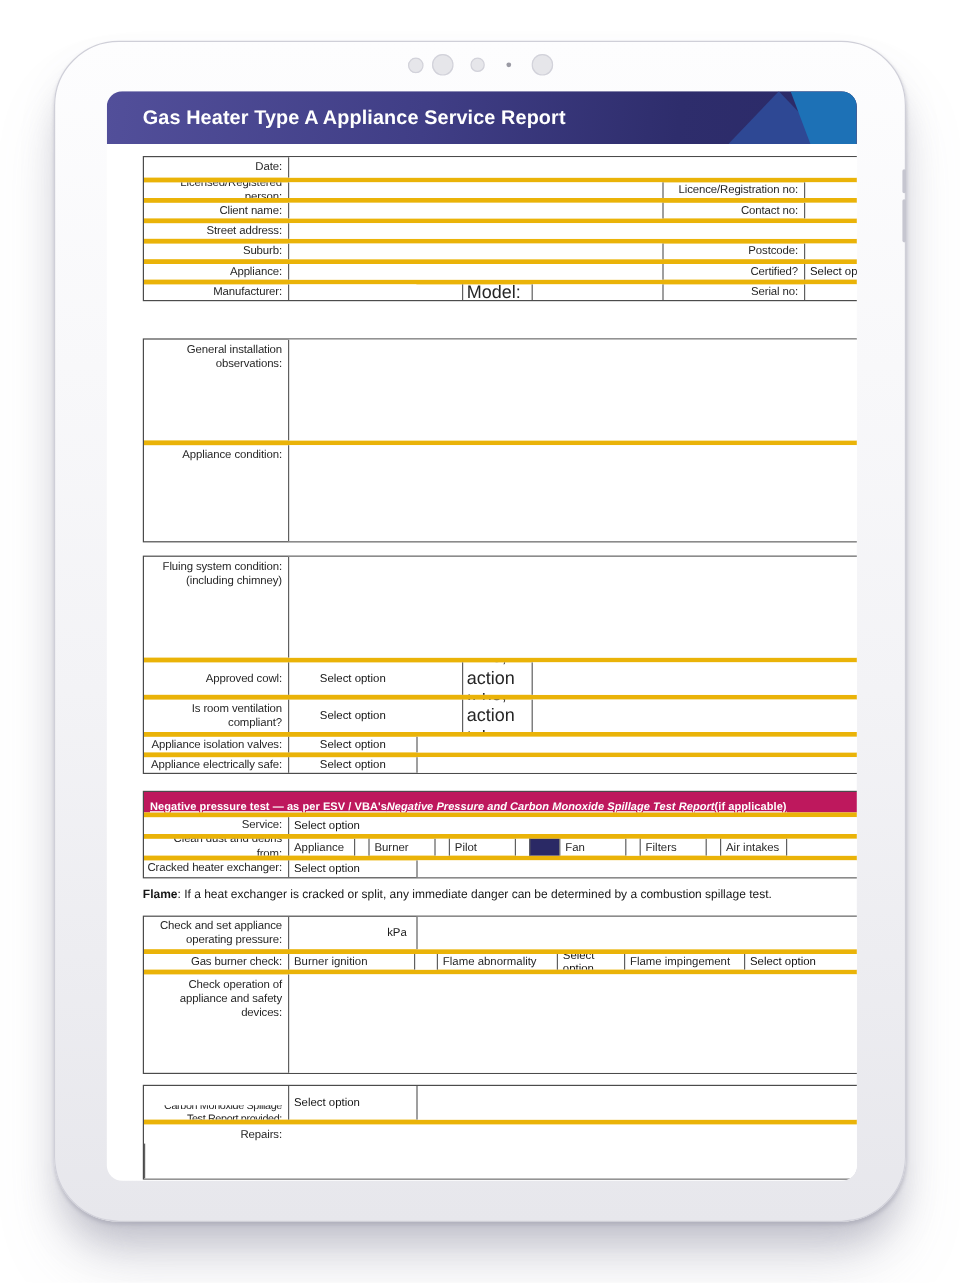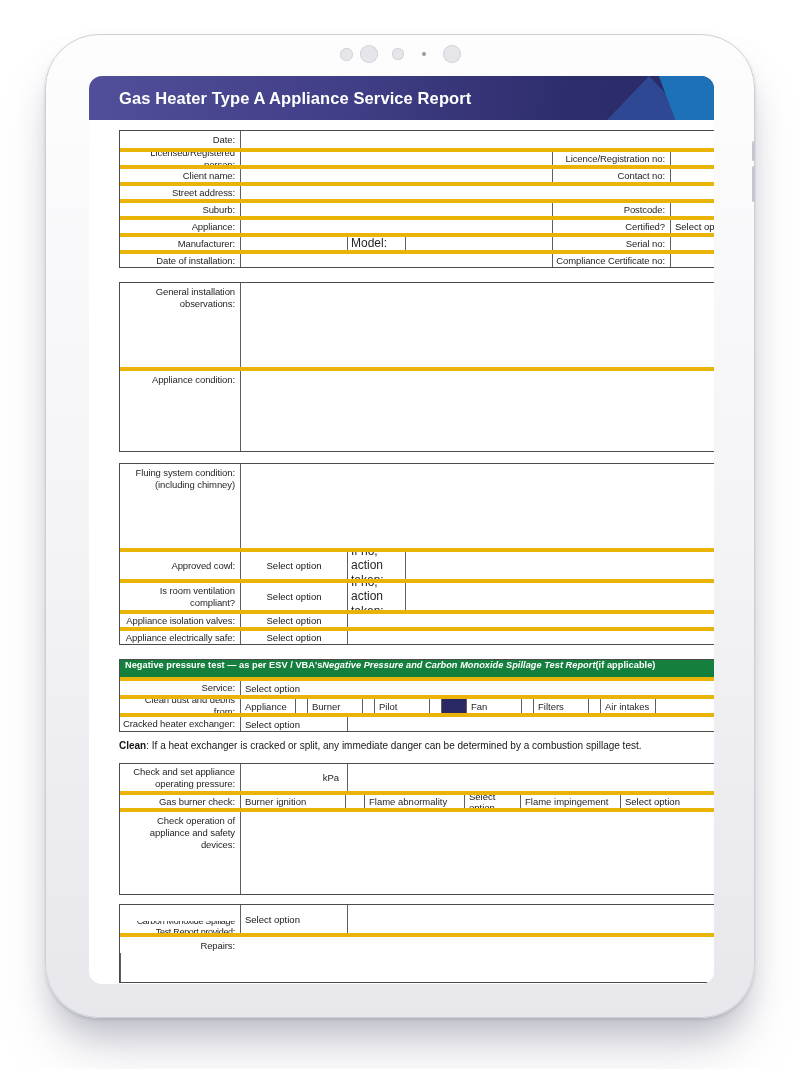--- a/index.html
+++ b/index.html
@@ -42,36 +42,36 @@
   .sec { position:absolute; left:30px; width:638px; background:#fff;
     border:1.5px solid #4b4b4b; }
   .row { display:flex; align-items:stretch; border-top:4px solid #eab308; }
   .sec .row:first-child { border-top:none; }
   .c { border-left:1px solid #606060; display:flex; align-items:center; min-width:0; overflow:hidden; }
   .row .c:first-child { border-left:none; }
   .val { flex:1; background:#fff; }
   .lbl { justify-content:flex-end; text-align:right; padding:1px 5px 1px 2px;
     font-size:9.5px; line-height:1.25; color:#262626; letter-spacing:-0.1px; }
   .lbl-left { justify-content:flex-start; text-align:left; padding:1px 3px;
-    font-size:12px; line-height:1.2; color:#262626; }
+    font-size:15px; line-height:1.2; color:#262626;margin-left:38px; }
   .top { align-items:flex-start; padding-top:3px; }
   .sel { font-size:9.5px; font-weight:500; color:#131313; padding:1px 4px;
     justify-content:flex-start; }
   .sel.center { justify-content:center; padding:1px; }
   .item { font-size:9.5px; color:#262626; padding:1px 4px; justify-content:flex-start; }
   .kpa { justify-content:flex-end; font-size:9.5px; color:#1a1a1a; padding-right:8px; }
   .tight { font-size:9px; letter-spacing:-0.3px;margin-top:16px; }
 
   .w120{width:120px;flex:none;} .w118{width:118px;flex:none;} .w107{width:107px;flex:none;}
   .w105{width:105px;flex:none;} .w100{width:100px;flex:none;} .w86{width:86px;flex:none;}  .w58{width:58px;flex:none;}  .w56{width:56px;flex:none;}
   .w55{width:55px;flex:none;}  .w25{width:25px;flex:none;}  .w19{width:19px;flex:none;}
   .w12{width:12px;flex:none;}
 
-  .navy-row { background:#15803d; color:#fff; font-size:9.2px; font-weight:bold;
-    display:flex; align-items:flex-start; padding-left:5px; letter-spacing:.05px; }
+  .navy-row { background:#be185d; color:#fff; font-size:9.2px; font-weight:bold;
+    display:flex; align-items:flex-end; padding-left:5px; letter-spacing:.05px;text-decoration:underline; }
   .navy-row i { font-style:italic; }
   .navy-cell { background:#2a2965; }
 
   .note { position:absolute; left:30px; top:664px; width:562px; font-size:10px;
     color:#161616; line-height:1.2; }
   .note b { font-weight:bold; }
 
   
   .h17{height:17px;} .h18{height:18px;} .h27{height:27px;} .h28{height:28px;}
   .h31{height:31px;} .h49{height:49px;flex-direction:column;} .h84{height:84px;} .h86{height:86px;}
@@ -133,26 +133,20 @@
           <div class="c sel w86">Select option</div>
         </div>
         <div class="row h17">
           <div class="c lbl w120">Manufacturer:</div>
           <div class="c val w107"></div>
           <div class="c lbl-left w58">Model:</div>
           <div class="c val"></div>
           <div class="c lbl w118">Serial no:</div>
           <div class="c val w86"></div>
         </div>
-        <div class="row h17">
-          <div class="c lbl w120">Date of installation:</div>
-          <div class="c val"></div>
-          <div class="c lbl w118">Compliance Certificate no:</div>
-          <div class="c val w86"></div>
-        </div>
       </div>
 
       <div class="sec" style="top:206px;">
         <div class="row h84">
           <div class="c lbl w120 top">General installation observations:</div>
           <div class="c val"></div>
         </div>
         <div class="row h84">
           <div class="c lbl w120 top">Appliance condition:</div>
           <div class="c val"></div>
@@ -218,21 +212,21 @@
           <div class="c val"></div>
         </div>
         <div class="row h18">
           <div class="c lbl w120">Cracked heater exchanger:</div>
           <div class="c sel w107">Select option</div>
           <div class="c val"></div>
         </div>
       </div>
 
       <div class="note">
-        <b>Clean</b><span>: If a heat exchanger is cracked or split, any immediate danger can be determined by a combustion spillage test.</span>
+        <b>Flame</b><span>: If a heat exchanger is cracked or split, any immediate danger can be determined by a combustion spillage test.</span>
       </div>
 
       <div class="sec" style="top:687px;">
         <div class="row h27">
           <div class="c lbl w120">Check and set appliance operating pressure:</div>
           <div class="c kpa w107">
               <span>kPa</span>
             </div>
           <div class="c val"></div>
         </div>

